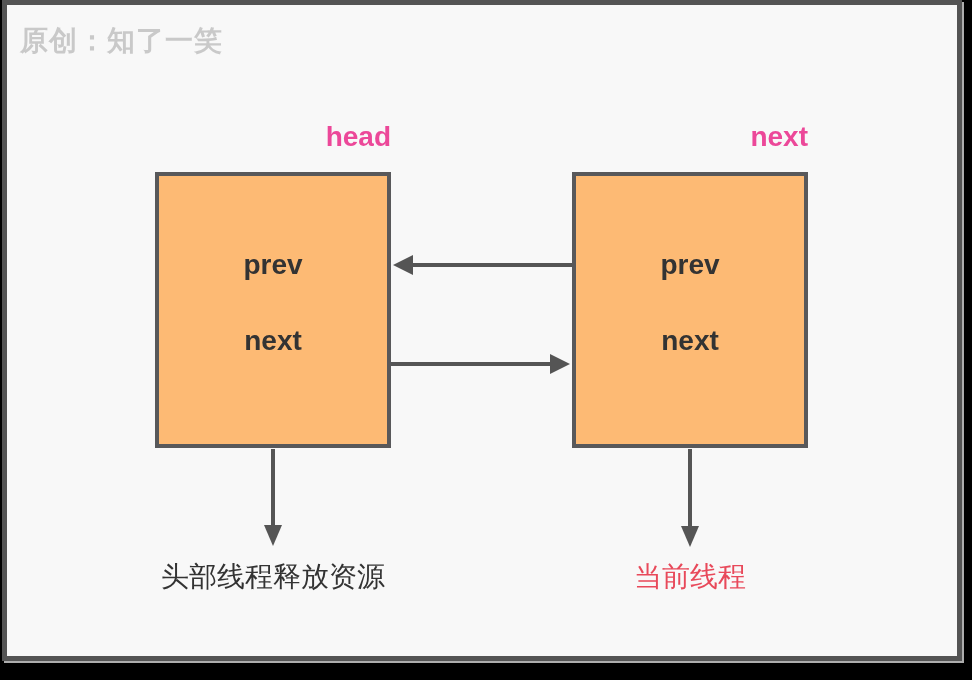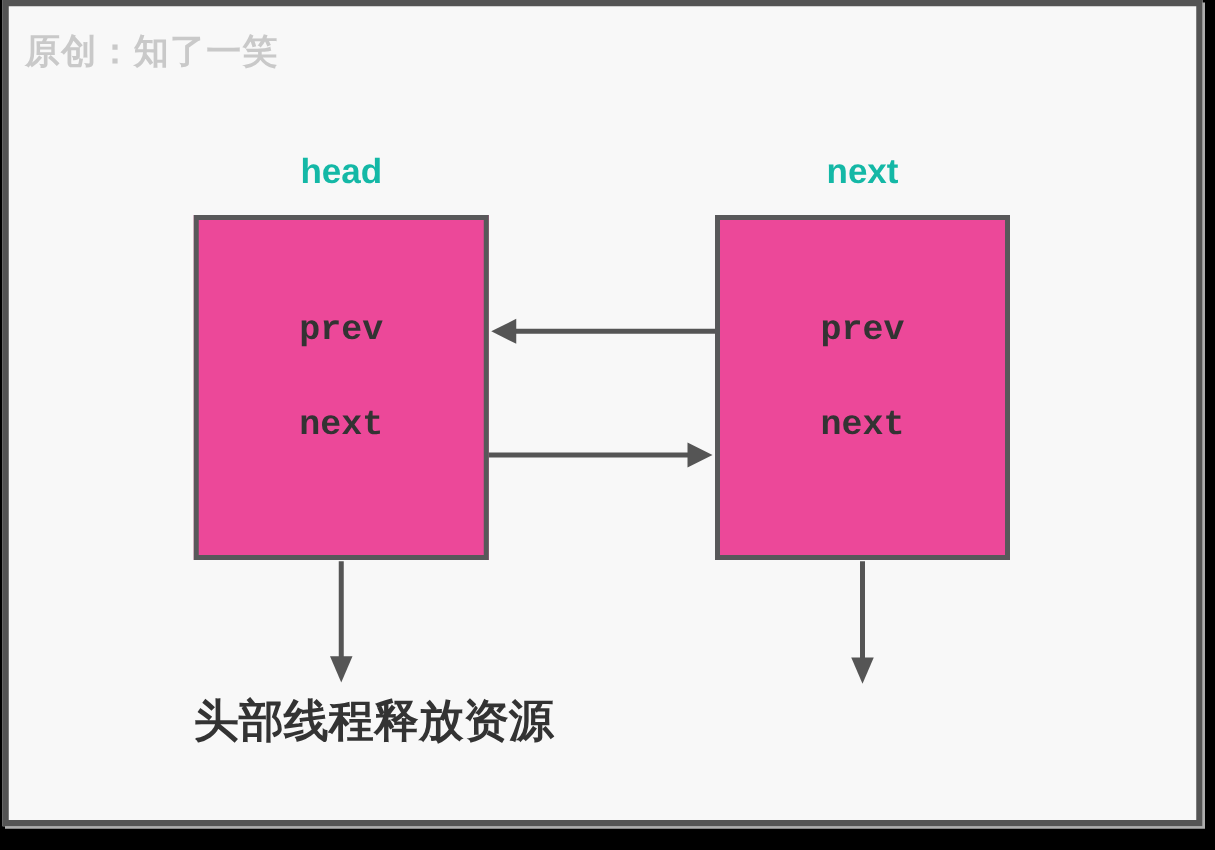--- a/index.html
+++ b/index.html
@@ -35,37 +35,36 @@
     font-size: 28px;
     font-weight: bold;
     color: #c9c9c9;
     letter-spacing: 1px;
     white-space: nowrap;
   }
   .node-title {
     position: absolute;
     top: 122px;
     width: 236px;
-    text-align: center;
+    text-align: right;
     font-size: 28px;
     font-weight: bold;
-    color: #14b8a6;
+    color: #ec4899;
     line-height: 30px;
   }
   .node-title.head { left: 155px; }
   .node-title.tail { left: 572px; }
   .node-box {
     position: absolute;
     top: 172px;
     width: 236px;
     height: 276px;
     box-sizing: border-box;
     border: 4px solid #58585a;
-    background: #ec4899;
-    font-family: Liberation Mono, monospace;
+    background: #fdba74;
   }
   .node-box.head { left: 155px; }
   .node-box.tail { left: 572px; }
   .field {
     position: absolute;
     left: 0;
     width: 100%;
     text-align: center;
     font-size: 28px;
     font-weight: bold;
@@ -80,22 +79,22 @@
     top: 0;
     width: 972px;
     height: 680px;
     pointer-events: none;
   }
   .caption {
     position: absolute;
     top: 561px;
     width: 236px;
     text-align: center;
-    font-size: 36px;
-    font-weight: bold;
+    font-size: 28px;
+    font-weight: normal;
     line-height: 32px;
     white-space: nowrap;
   }
   .caption.head { left: 155px; color: #333333; }
   .caption.tail { left: 572px; color: #e8495a; }
 </style>
 </head>
 <body>
 
 <div class="stage">
@@ -133,13 +132,14 @@
       <polygon points="273,546 264,525 282,525" fill="#555555"></polygon>
     </g>
 
     <g>
       <line x1="690" y1="449" x2="690" y2="530" stroke="#555555" stroke-width="4"></line>
       <polygon points="690,547 681,526 699,526" fill="#555555"></polygon>
     </g>
   </svg>
 
   <div class="caption head">头部线程释放资源</div>
+  <div class="caption tail">当前线程</div>
 </div>
 
 </body></html>

